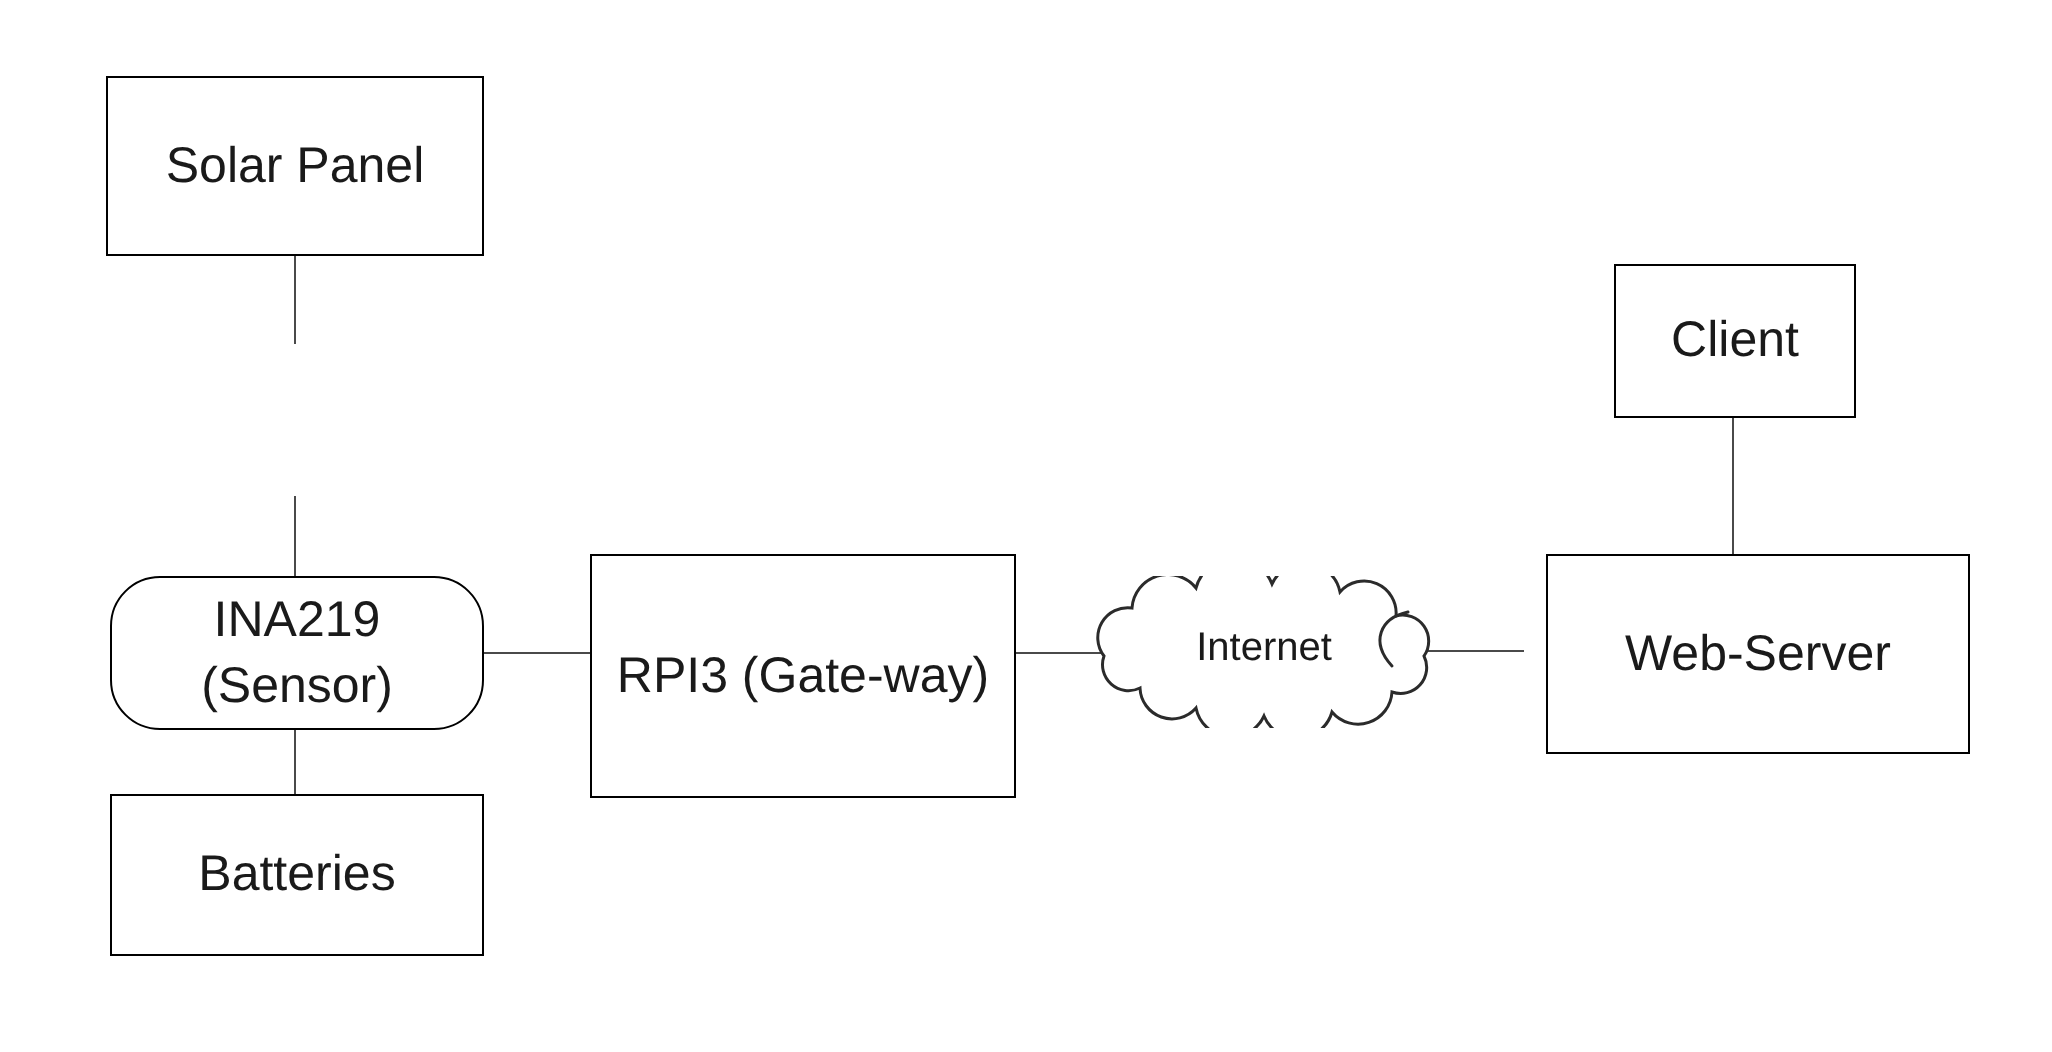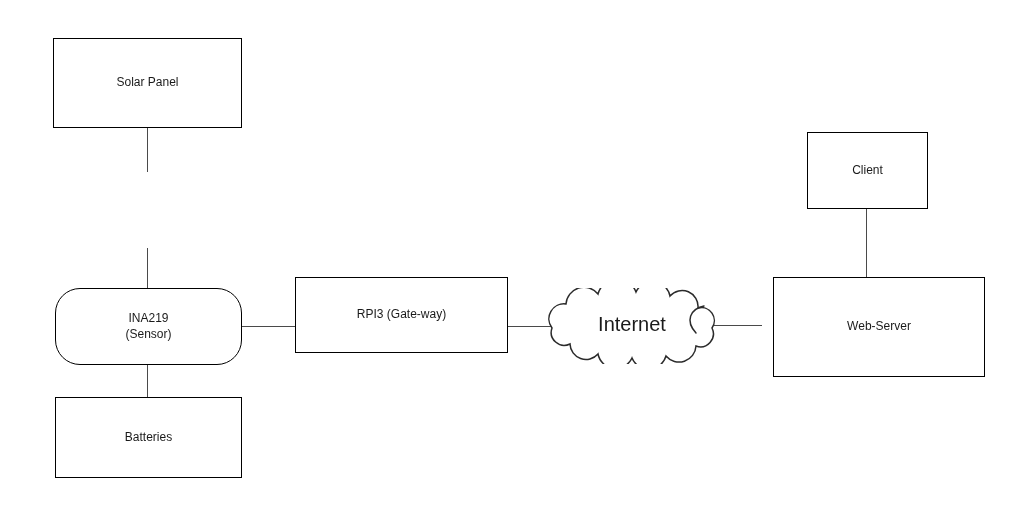--- a/index.html
+++ b/index.html
@@ -19,21 +19,21 @@
     position: absolute;
     box-sizing: border-box;
     border: 1.4px solid #000000;
     background: #ffffff;
     display: flex;
     flex-direction: column;
     align-items: center;
     justify-content: center;
     text-align: center;
     color: #1a1a1a;
-    font-size: 12px;
+    font-size: 25px;
     line-height: 1.32;
   }
   .edge {
     position: absolute;
     background: #4a4a4a;
   }
   .edge.v { width: 1.4px; }
   .edge.h { height: 1.4px; }
   .cloud-wrap {
     position: absolute;
@@ -52,21 +52,21 @@
     z-index: 2;
     color: #1a1a1a;
     font-size: 20px;
     margin-top: -4px;
   }
   
   #n-solar-panel      { left: 53px;  top: 38px;  width: 189px; height: 90px; }
   #n-solar-controller { left: 54px;  top: 171px; width: 188px; height: 77px; }
   #n-ina219           { left: 55px;  top: 288px; width: 187px; height: 77px; border-radius: 25px; }
   #n-batteries        { left: 55px;  top: 397px; width: 187px; height: 81px; }
-  #n-rpi3             { left: 295px; top: 277px; width: 213px; height: 76px; }
+  #n-rpi3             { left: 295px; top: 277px; width: 213px; height: 122px; }
   #n-internet         { left: 544px; top: 288px; width: 176px; height: 76px; }
   #n-web-server       { left: 761px; top: 277px; width: 212px; height: 100px; margin-left: 12px; }
   #n-client           { left: 807px; top: 132px; width: 121px; height: 77px; }
   
   #e-panel-controller  { left: 147px; top: 128px; height: 44px; }
   #e-controller-ina    { left: 147px; top: 248px; height: 41px; }
   #e-ina-batteries     { left: 147px; top: 364px; height: 34px; }
   #e-ina-rpi3          { left: 241px; top: 326px; width: 55px; }
   #e-rpi3-internet     { left: 507px; top: 326px; width: 45px; }
   #e-internet-server   { left: 711px; top: 325px; width: 51px; }

